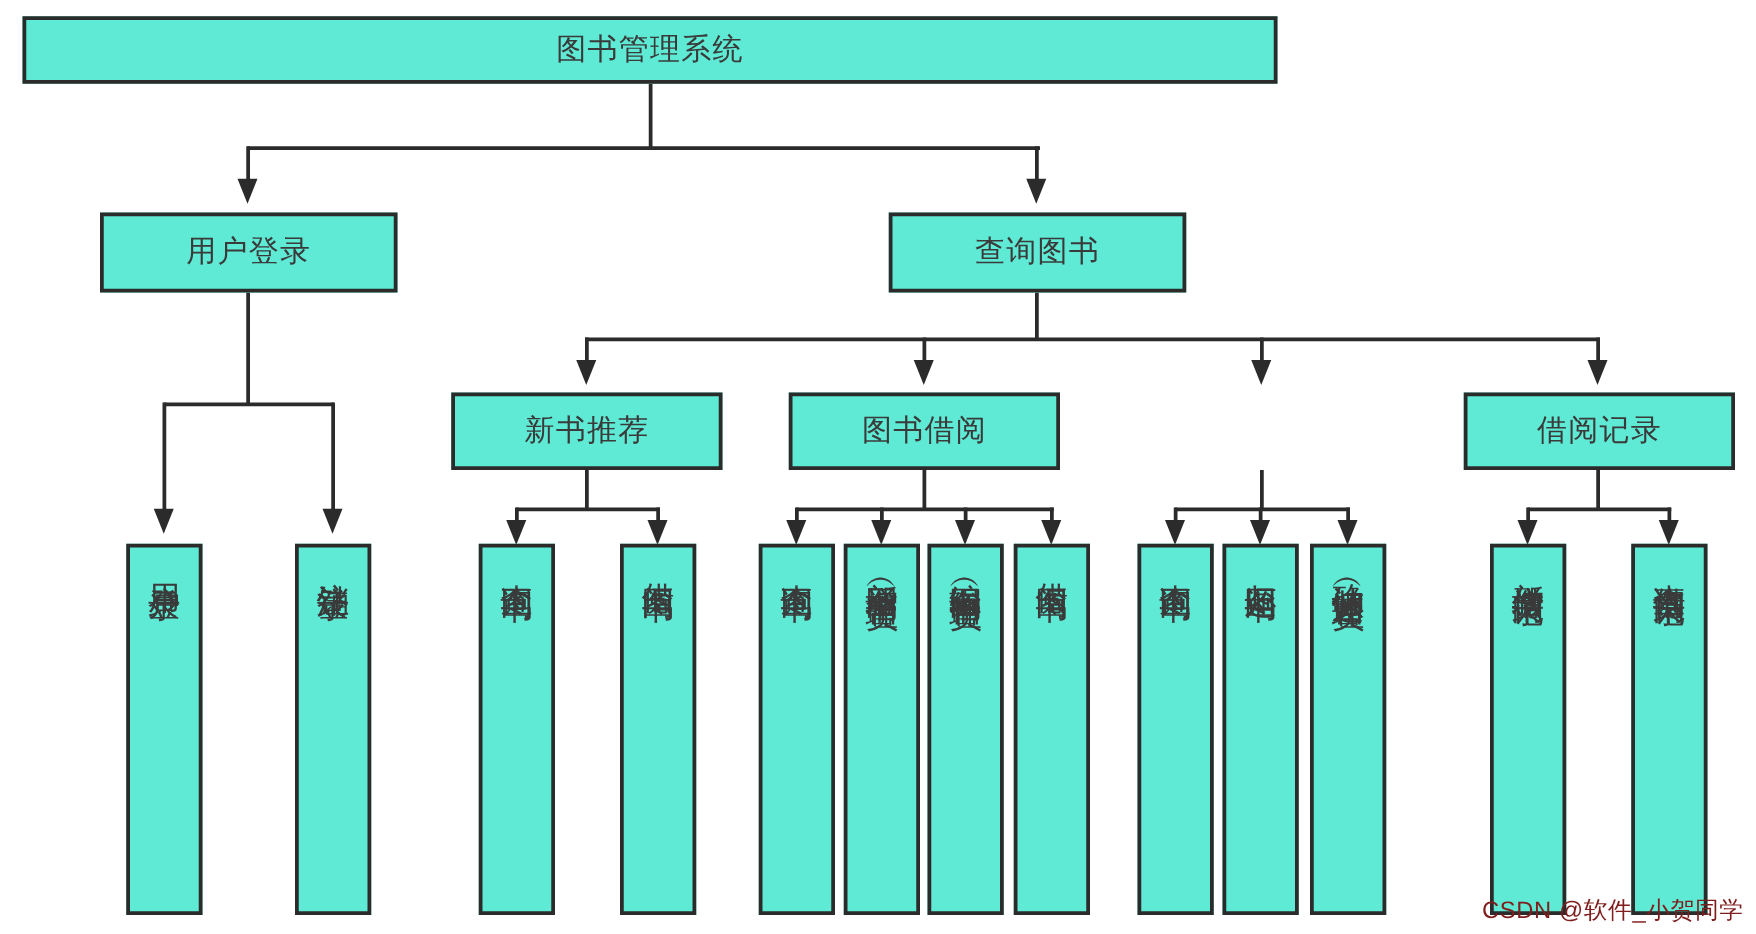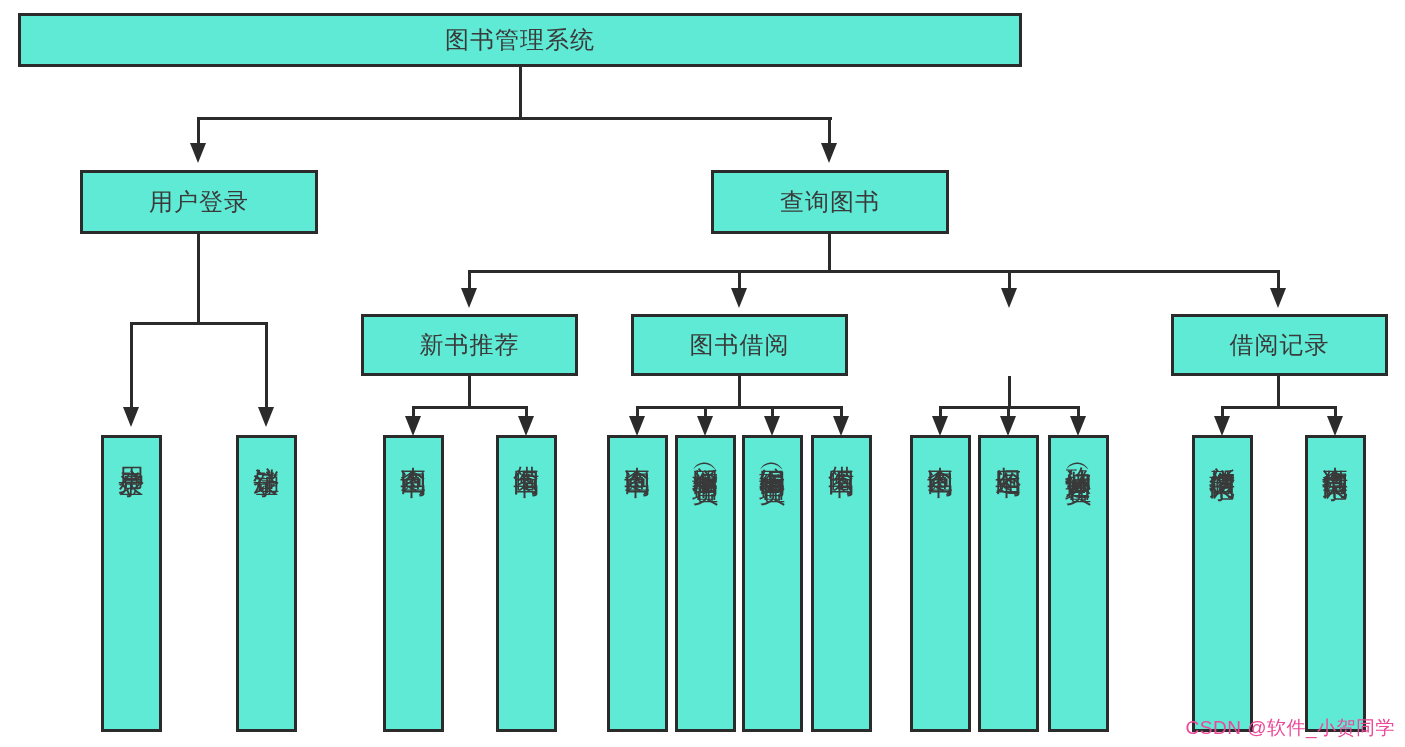--- a/index.html
+++ b/index.html
@@ -59,21 +59,21 @@
     width:0;height:0;
     border-left:8px solid transparent;
     border-right:8px solid transparent;
     border-top:20px solid #2b2b2b;
     z-index:2;
   }
   #watermark{
     position:absolute;
     right:10px;bottom:6px;
     font-size:19px;
-    color:#ec4899;
+    color:#7f1d1d;
     letter-spacing:0.5px;
     z-index:5;
     white-space:nowrap;
     font-family:"Liberation Sans","DejaVu Sans",sans-serif;
   }
 </style>
 </head>
 <body>
 
 <div id="diagram">

